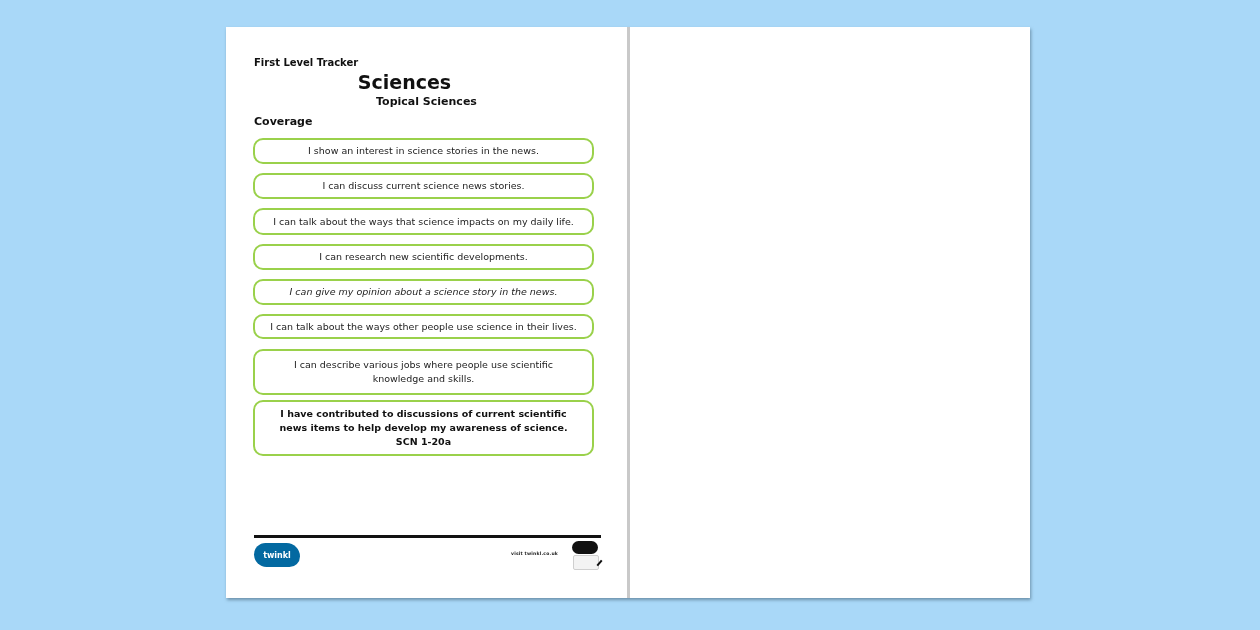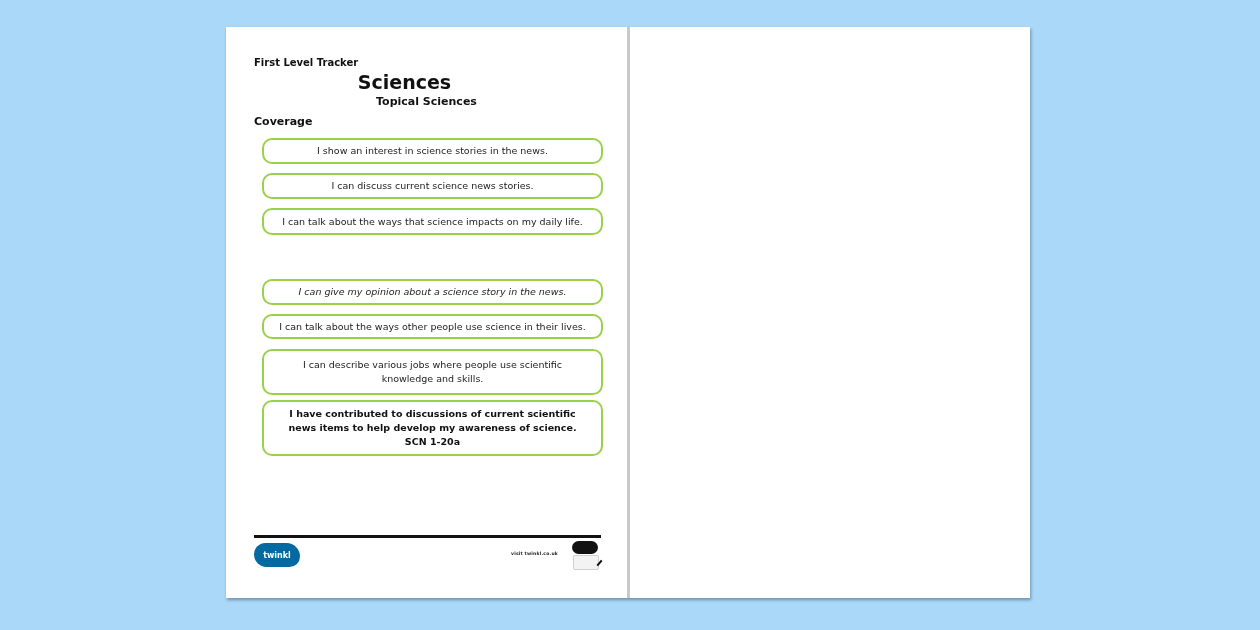--- a/index.html
+++ b/index.html
@@ -35,21 +35,21 @@
   }
   .subtitle {
     position: absolute; left: 0; width: 401px; top: 68px;
     text-align: center; font-size: 11px; font-weight: bold; color: #111;
   }
   .coverage {
     position: absolute; left: 28px; top: 88px;
     font-size: 11px; font-weight: bold; color: #111;
   }
   .statement {
-    position: absolute; left: 36px; width: 341px;
+    position: absolute; left: 27px; width: 341px;
     border: 2px solid #9ad14b; border-radius: 10px;
     display: flex; align-items: center; justify-content: center;
     text-align: center; font-size: 9.5px; color: #222;
     box-sizing: border-box; padding: 0 12px; line-height: 14px;
     background: #fff;
   }
   .statement.bold { font-weight: bold; color: #111; font-size: 9.5px; }
   .footer-line {
     position: absolute; left: 28px; top: 508px; width: 347px; height: 3px;
     background: #111;
@@ -86,20 +86,21 @@
 <div class="spread">
   <div class="page-left">
     <div class="tracker-label">First Level Tracker</div>
     <div class="title">Sciences</div>
     <div class="subtitle">Topical Sciences</div>
     <div class="coverage">Coverage</div>
 
     <div class="statement" style="top:111px;height:26px;">I show an interest in science stories in the news.</div>
     <div class="statement" style="top:146px;height:26px;">I can discuss current science news stories.</div>
     <div class="statement" style="top:181px;height:27px;">I can talk about the ways that science impacts on my daily life.</div>
+    <div class="statement" style="top:217px;height:26px;">I can research new scientific developments.</div>
     <div class="statement" style="top:252px;height:26px;font-style:italic;">I can give my opinion about a science story in the news.</div>
     <div class="statement" style="top:287px;height:25px;">I can talk about the ways other people use science in their lives.</div>
     <div class="statement" style="top:322px;height:46px;">I can describe various jobs where people use scientific knowledge and skills.</div>
     <div class="statement bold" style="top:373px;height:56px;">I have contributed to discussions of current scientific news items to help develop my awareness of science. SCN 1-20a</div>
 
     <div class="footer-line"></div>
     <div class="logo-left">twinkl</div>
     <div class="visit-text">visit twinkl.co.uk</div>
     <div class="badge">
       <div class="badge-cloud"></div>

